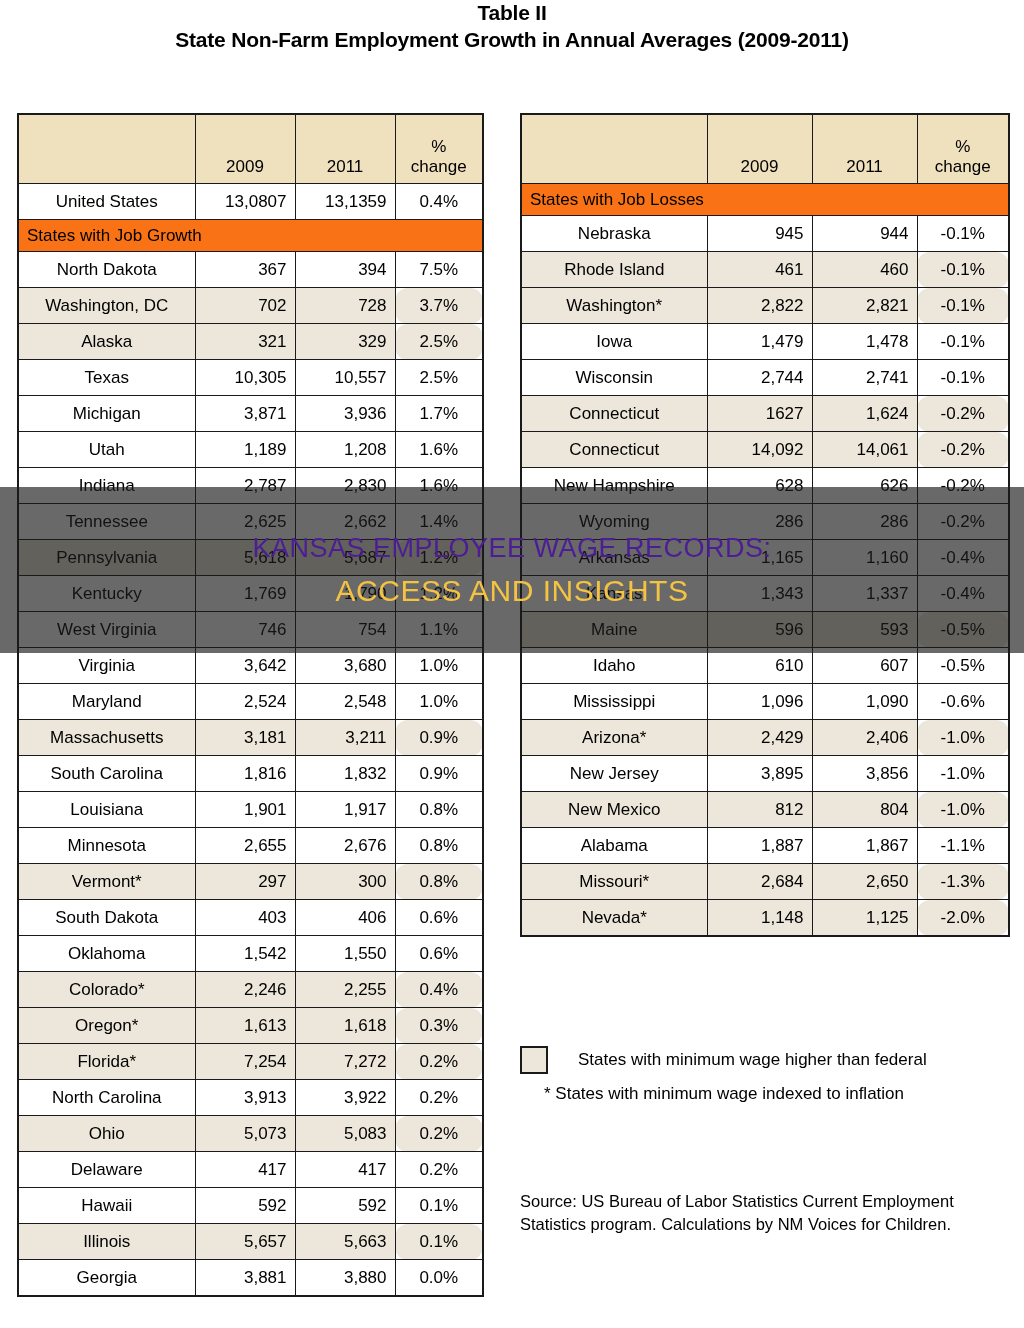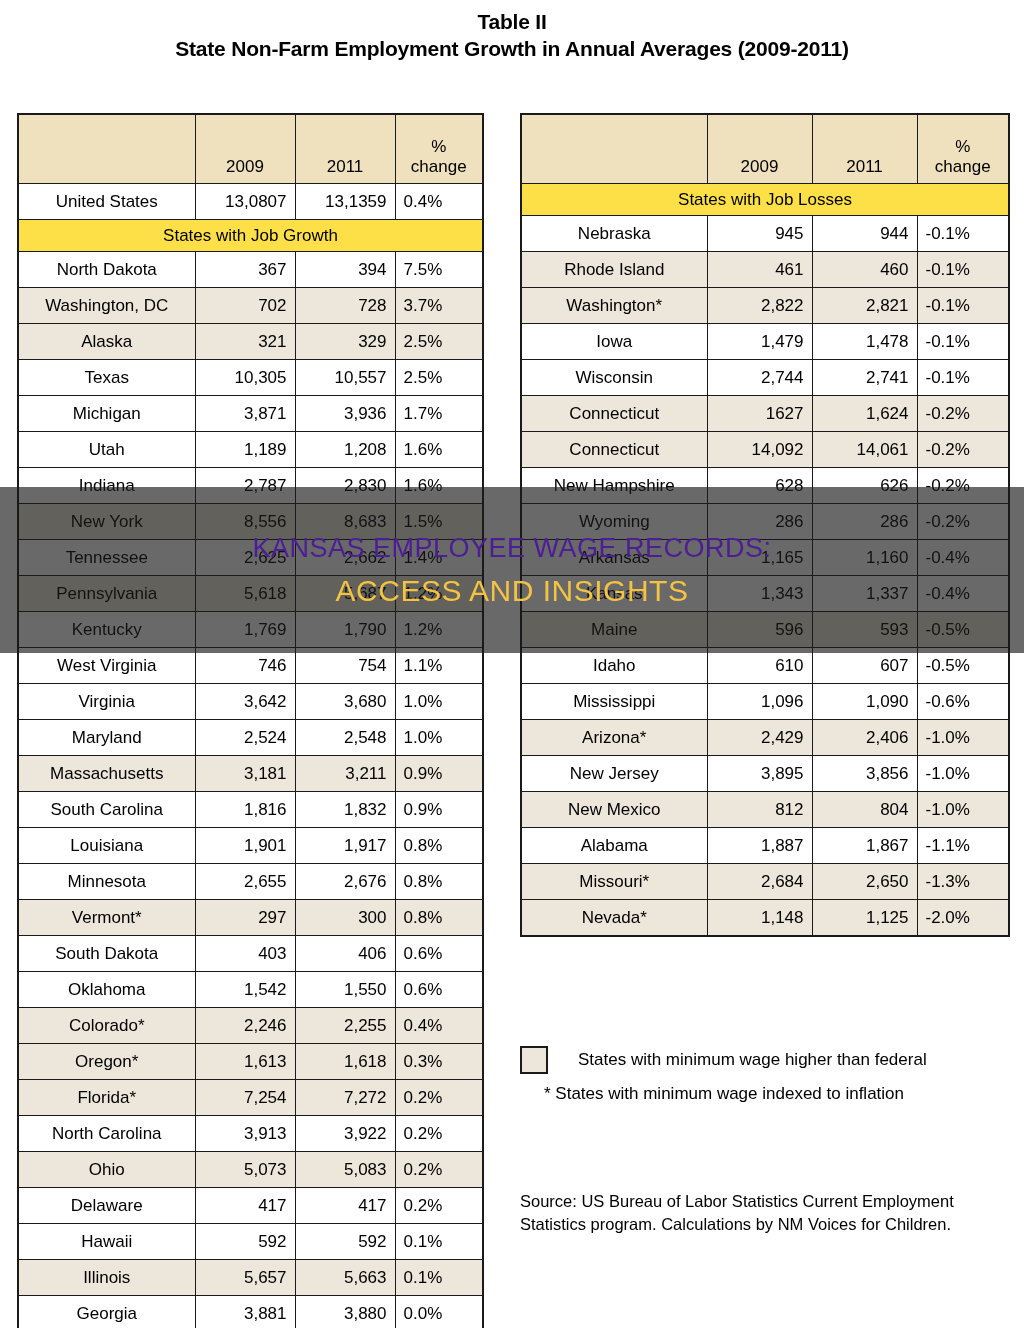--- a/index.html
+++ b/index.html
@@ -12,21 +12,20 @@
     height: 1328px;
     position: relative;
     font-family: "Liberation Sans", sans-serif;
     color: #000000;
     overflow: hidden;
   }
 
   
   #title-block {
     text-align: center;
-    padding-top: 9px;
   }
   #title-line1 {
     font-size: 21px;
     font-weight: bold;
     line-height: 26px;
     letter-spacing: -0.2px;
   }
   #title-line2 {
     font-size: 21px;
     font-weight: bold;
@@ -60,21 +59,21 @@
     font-weight: normal;
     height: 35px;
     padding: 0 8px;
     background: #ffffff;
     white-space: nowrap;
     overflow: hidden;
   }
   
   .c-state { text-align: center; }
   .c-num   { text-align: right; }
-  .c-pct   { text-align: left; }
+  .c-pct   { text-align: center; border-radius: 13px; }
 
   #left-col  col.w-state { width: 177px; }
   #left-col  col.w-num   { width: 100px; }
   #left-col  col.w-pct   { width: 88px;  }
   #right-col col.w-state { width: 186px; }
   #right-col col.w-num   { width: 105px; }
   #right-col col.w-pct   { width: 92px;  }
 
   
   tr.hdr th {
@@ -84,22 +83,22 @@
     padding-bottom: 6px;
     text-align: center;
     font-weight: normal;
     font-size: 17px;
   }
   tr.hdr th.pctcol {
     line-height: 20px;
     vertical-align: bottom;
   }
   tr.section td {
-    background: #fde047;
-    text-align: center;
+    background: #f97316;
+    text-align: left;
     font-size: 17px;
     height: 31px;
   }
   
   tr.shade td { background: #ece7da; }
 
   
   #legend {
     position: absolute;
     left: 520px;
@@ -229,26 +228,20 @@
             <td class="c-state">Utah</td>
             <td class="c-num">1,189</td>
             <td class="c-num">1,208</td>
             <td class="c-pct">1.6%</td>
           </tr>
           <tr>
             <td class="c-state">Indiana</td>
             <td class="c-num">2,787</td>
             <td class="c-num">2,830</td>
             <td class="c-pct">1.6%</td>
-          </tr>
-          <tr class="shade">
-            <td class="c-state">New York</td>
-            <td class="c-num">8,556</td>
-            <td class="c-num">8,683</td>
-            <td class="c-pct">1.5%</td>
           </tr>
           <tr>
             <td class="c-state">Tennessee</td>
             <td class="c-num">2,625</td>
             <td class="c-num">2,662</td>
             <td class="c-pct">1.4%</td>
           </tr>
           <tr class="shade">
             <td class="c-state">Pennsylvania</td>
             <td class="c-num">5,618</td>

